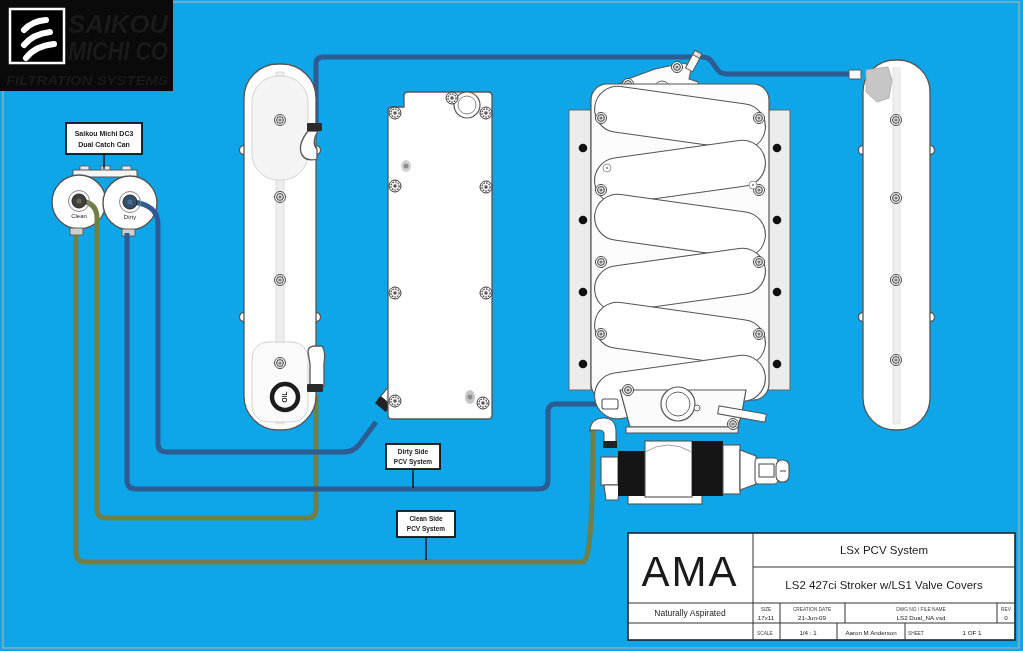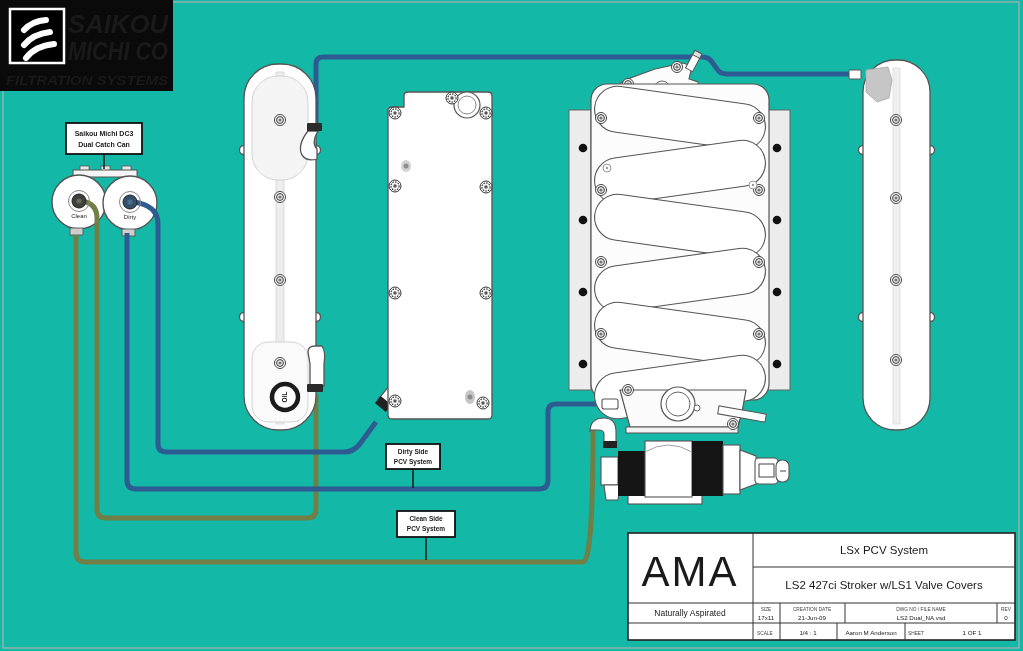--- a/index.html
+++ b/index.html
@@ -1,16 +1,16 @@
 <!DOCTYPE html>
 <html><head>
 <meta charset="utf-8">
 <style>
   html,body{margin:0;padding:0;background:#fff;}
-  .page{position:relative;width:1023px;height:651px;background:#14b8a6;overflow:hidden;
+  .page{position:relative;width:1023px;height:651px;background:#0ea5e9;overflow:hidden;
         font-family:"Liberation Sans",sans-serif;}
   svg{display:block}
   svg text{font-family:"Liberation Sans",sans-serif;fill:#1a1a1a;}
   .tc{text-anchor:middle;}
   .hdr{fill:#444;}
 </style>
 </head>
 <body>
 
 <div class="page">

